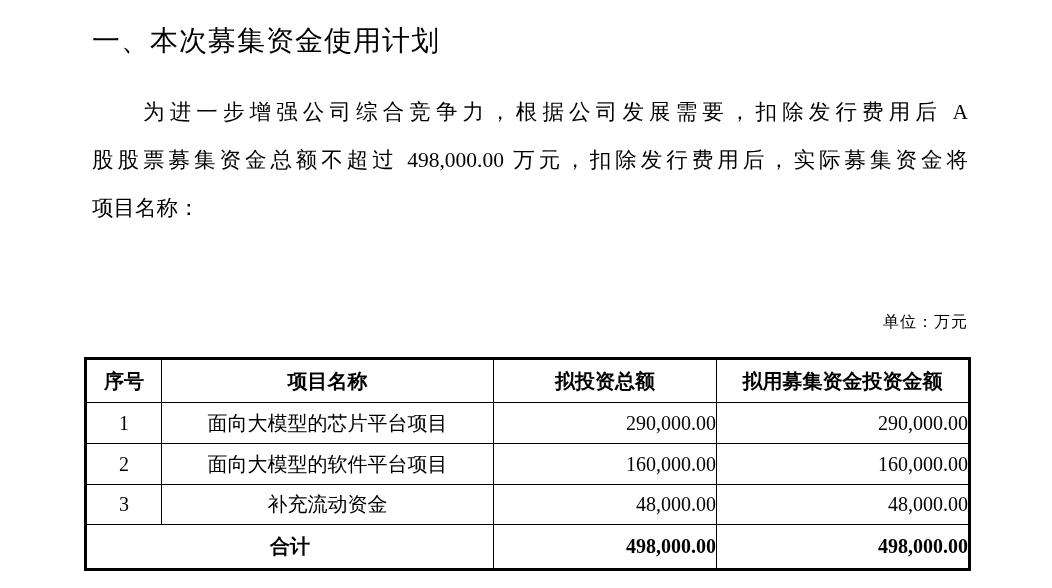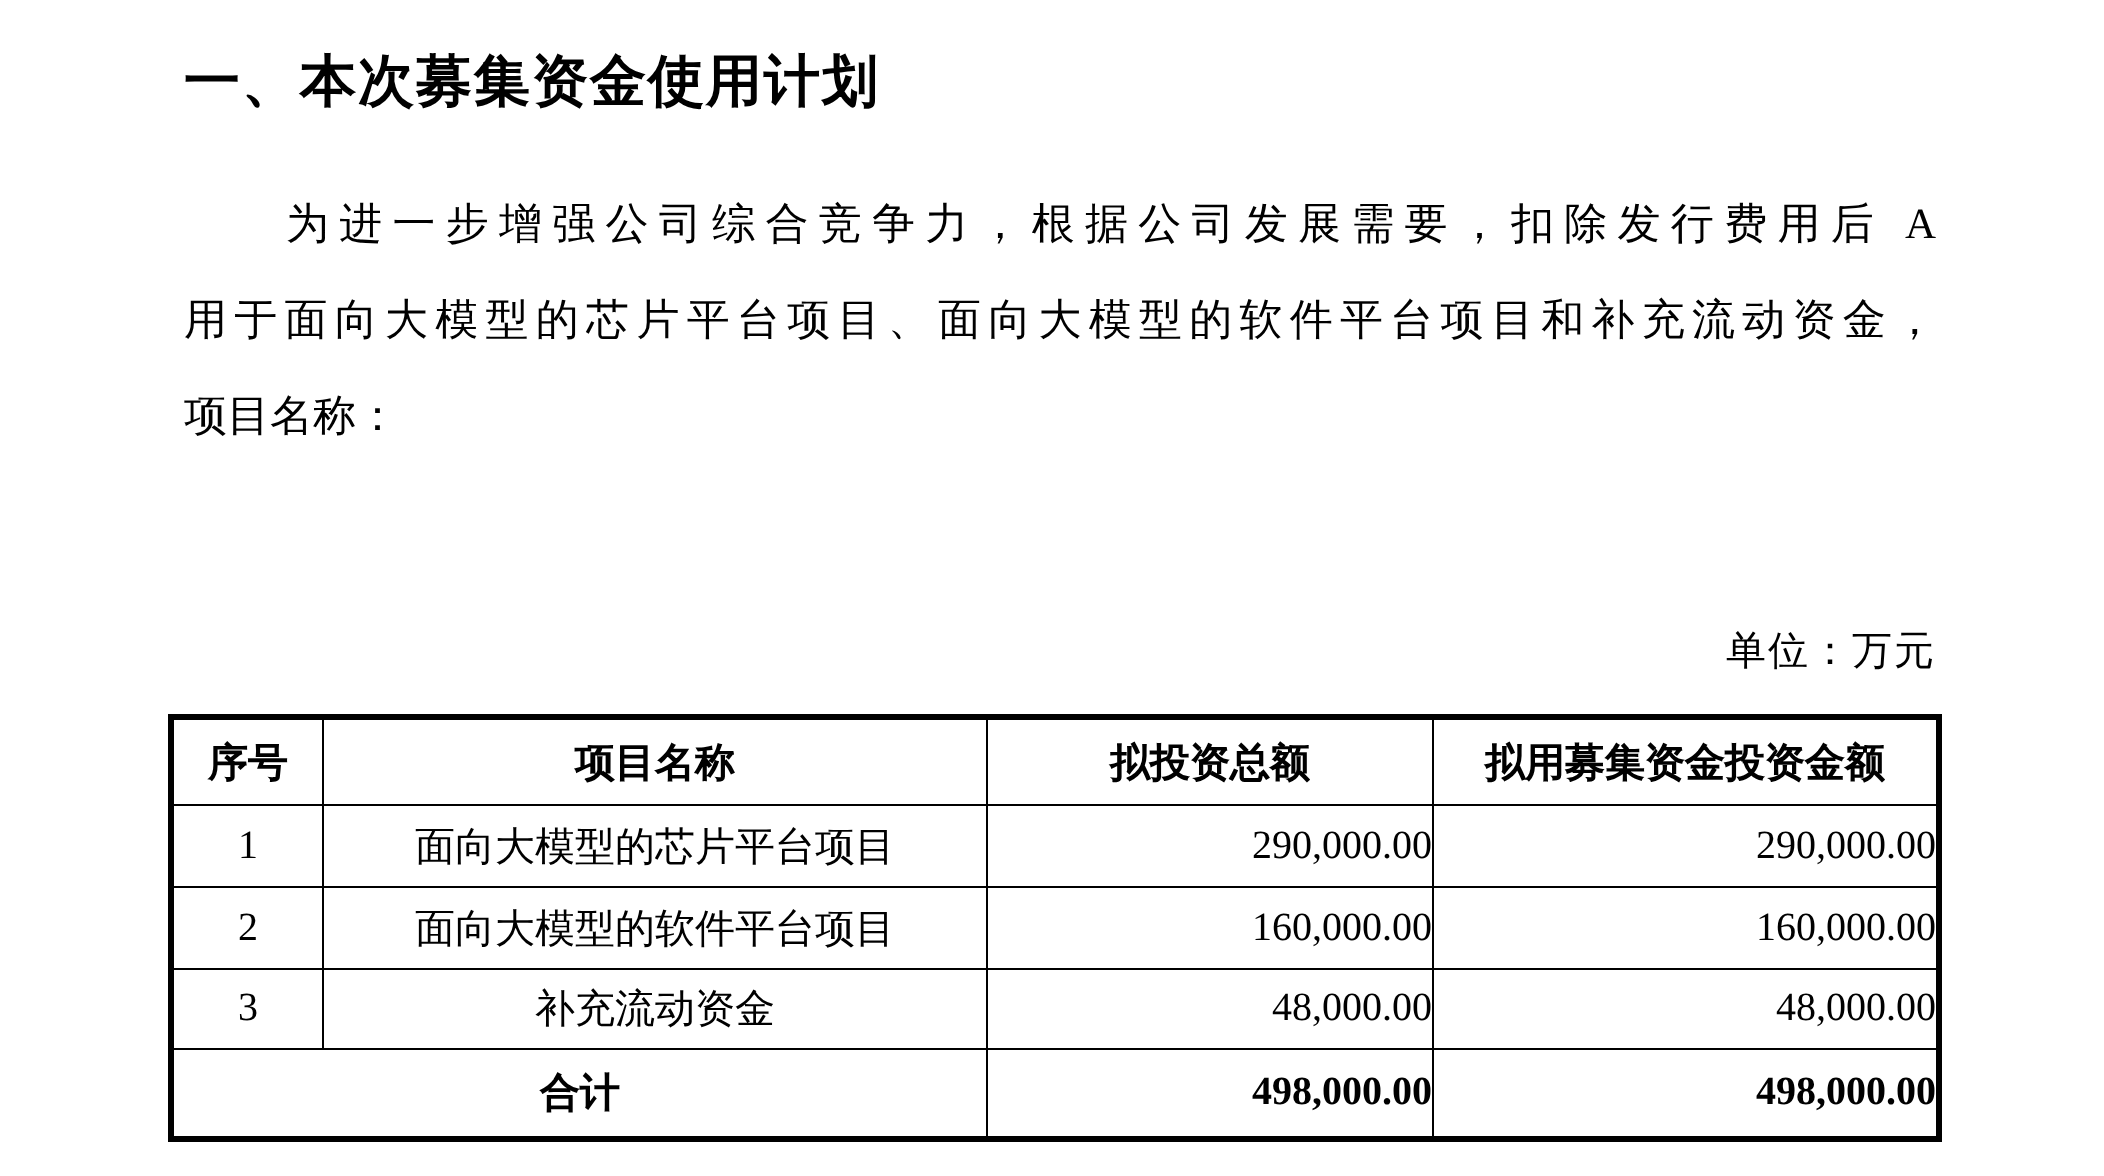--- a/index.html
+++ b/index.html
@@ -9,21 +9,21 @@
     background: #ffffff;
     color: #000000;
     font-family: "Liberation Serif", serif;
     overflow: hidden;
   }
   .heading {
     position: absolute;
     left: 92px;
     top: 22px;
     font-family: "Liberation Sans", sans-serif;
-    font-weight: bold;
+    font-weight: normal;
     font-size: 28px;
     letter-spacing: 1px;
     white-space: nowrap;
   }
   .paragraph {
     position: absolute;
     left: 92px;
     top: 88px;
     width: 876px;
     font-size: 21.5px;
@@ -35,21 +35,21 @@
   }
   .para-line.fill {
     white-space: normal;
     text-align-last: justify;
   }
   .para-line.indent { text-indent: 51px; }
   .unit-note {
     position: absolute;
     right: 84px;
     top: 312px;
-    font-size: 20px;
+    font-size: 16px;
     letter-spacing: 1px;
   }
   table.fund-table {
     position: absolute;
     left: 84px;
     top: 357px;
     width: 884px;
     border-collapse: collapse;
     table-layout: fixed;
     font-size: 20px;
@@ -80,21 +80,21 @@
     font-weight: bold;
   }
 </style>
 </head>
 <body>
 
 <div class="heading">一、本次募集资金使用计划</div>
 
 <div class="paragraph">
   <div class="para-line fill indent">为进一步增强公司综合竞争力，根据公司发展需要，扣除发行费用后 A</div>
-  <div class="para-line fill">用于面向大模型的芯片平台项目、面向大模型的软件平台项目和补充流动资金，</div>
+  <div class="para-line fill">股股票募集资金总额不超过 498,000.00 万元，扣除发行费用后，实际募集资金将</div>
   <div class="para-line">项目名称：</div>
 </div>
 
 <div class="unit-note">单位：万元</div>
 
 <table class="fund-table">
   <colgroup>
     <col style="width:76px">
     <col style="width:332px">
     <col style="width:223px">

